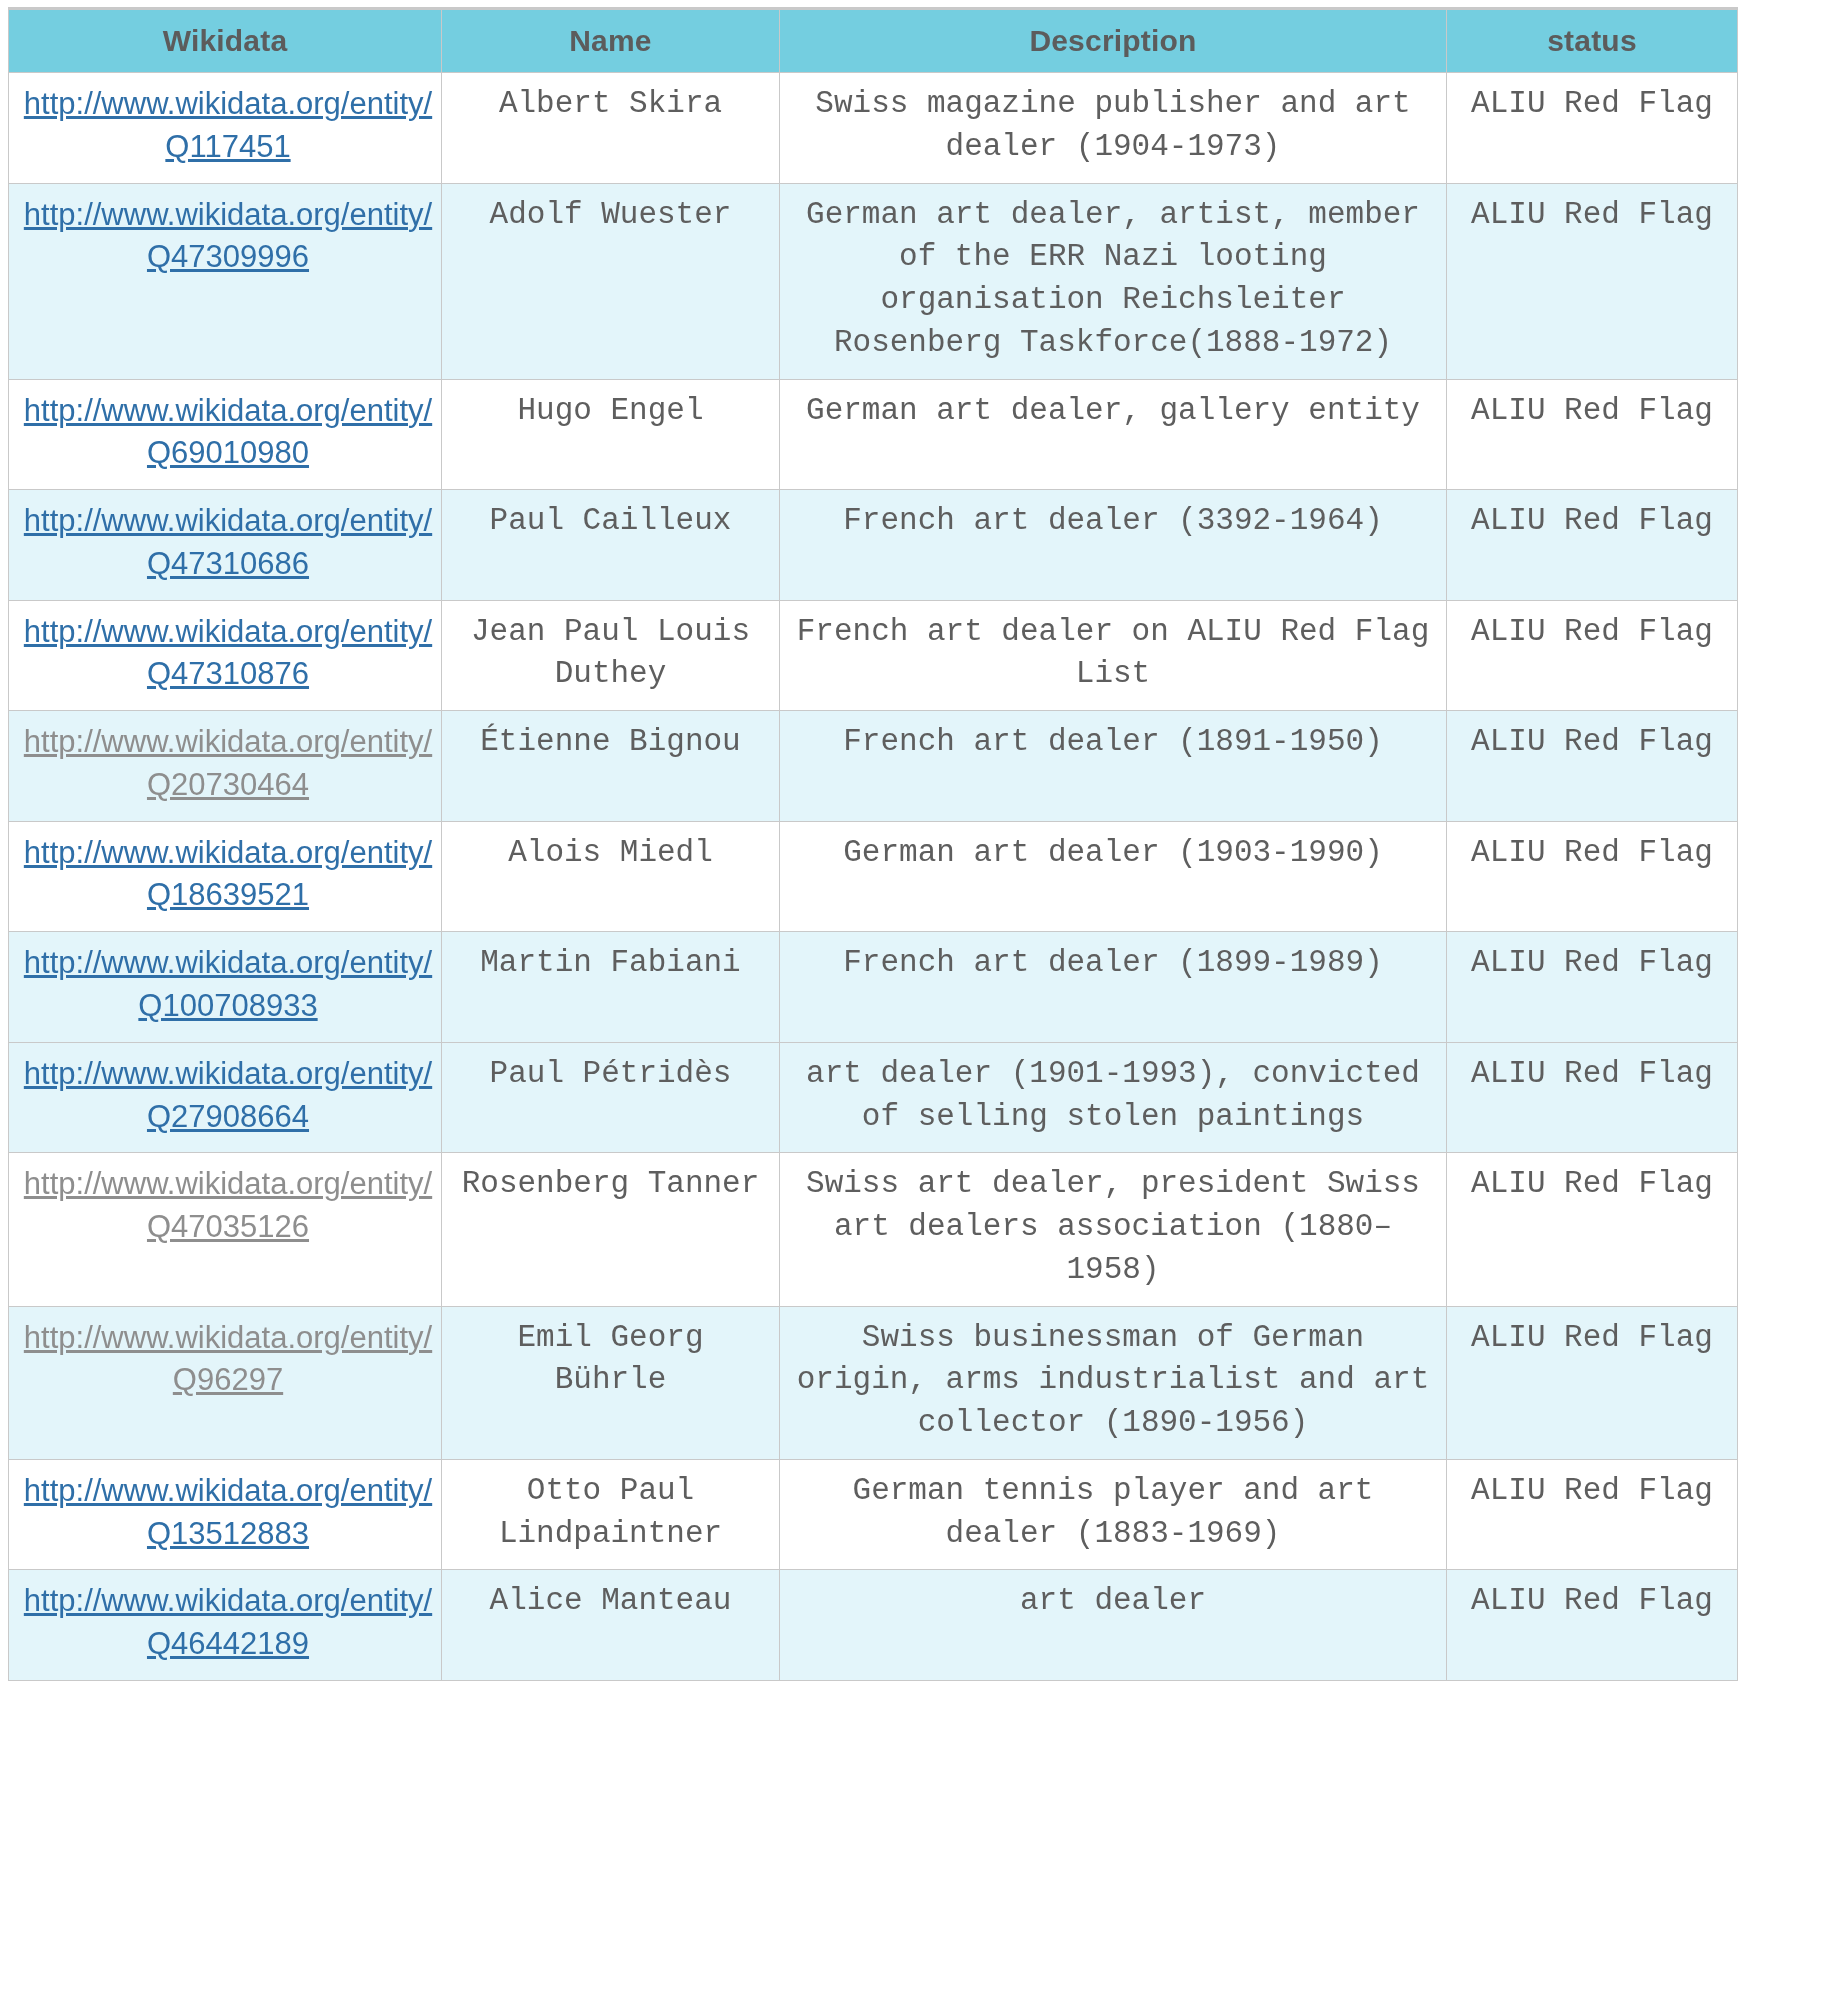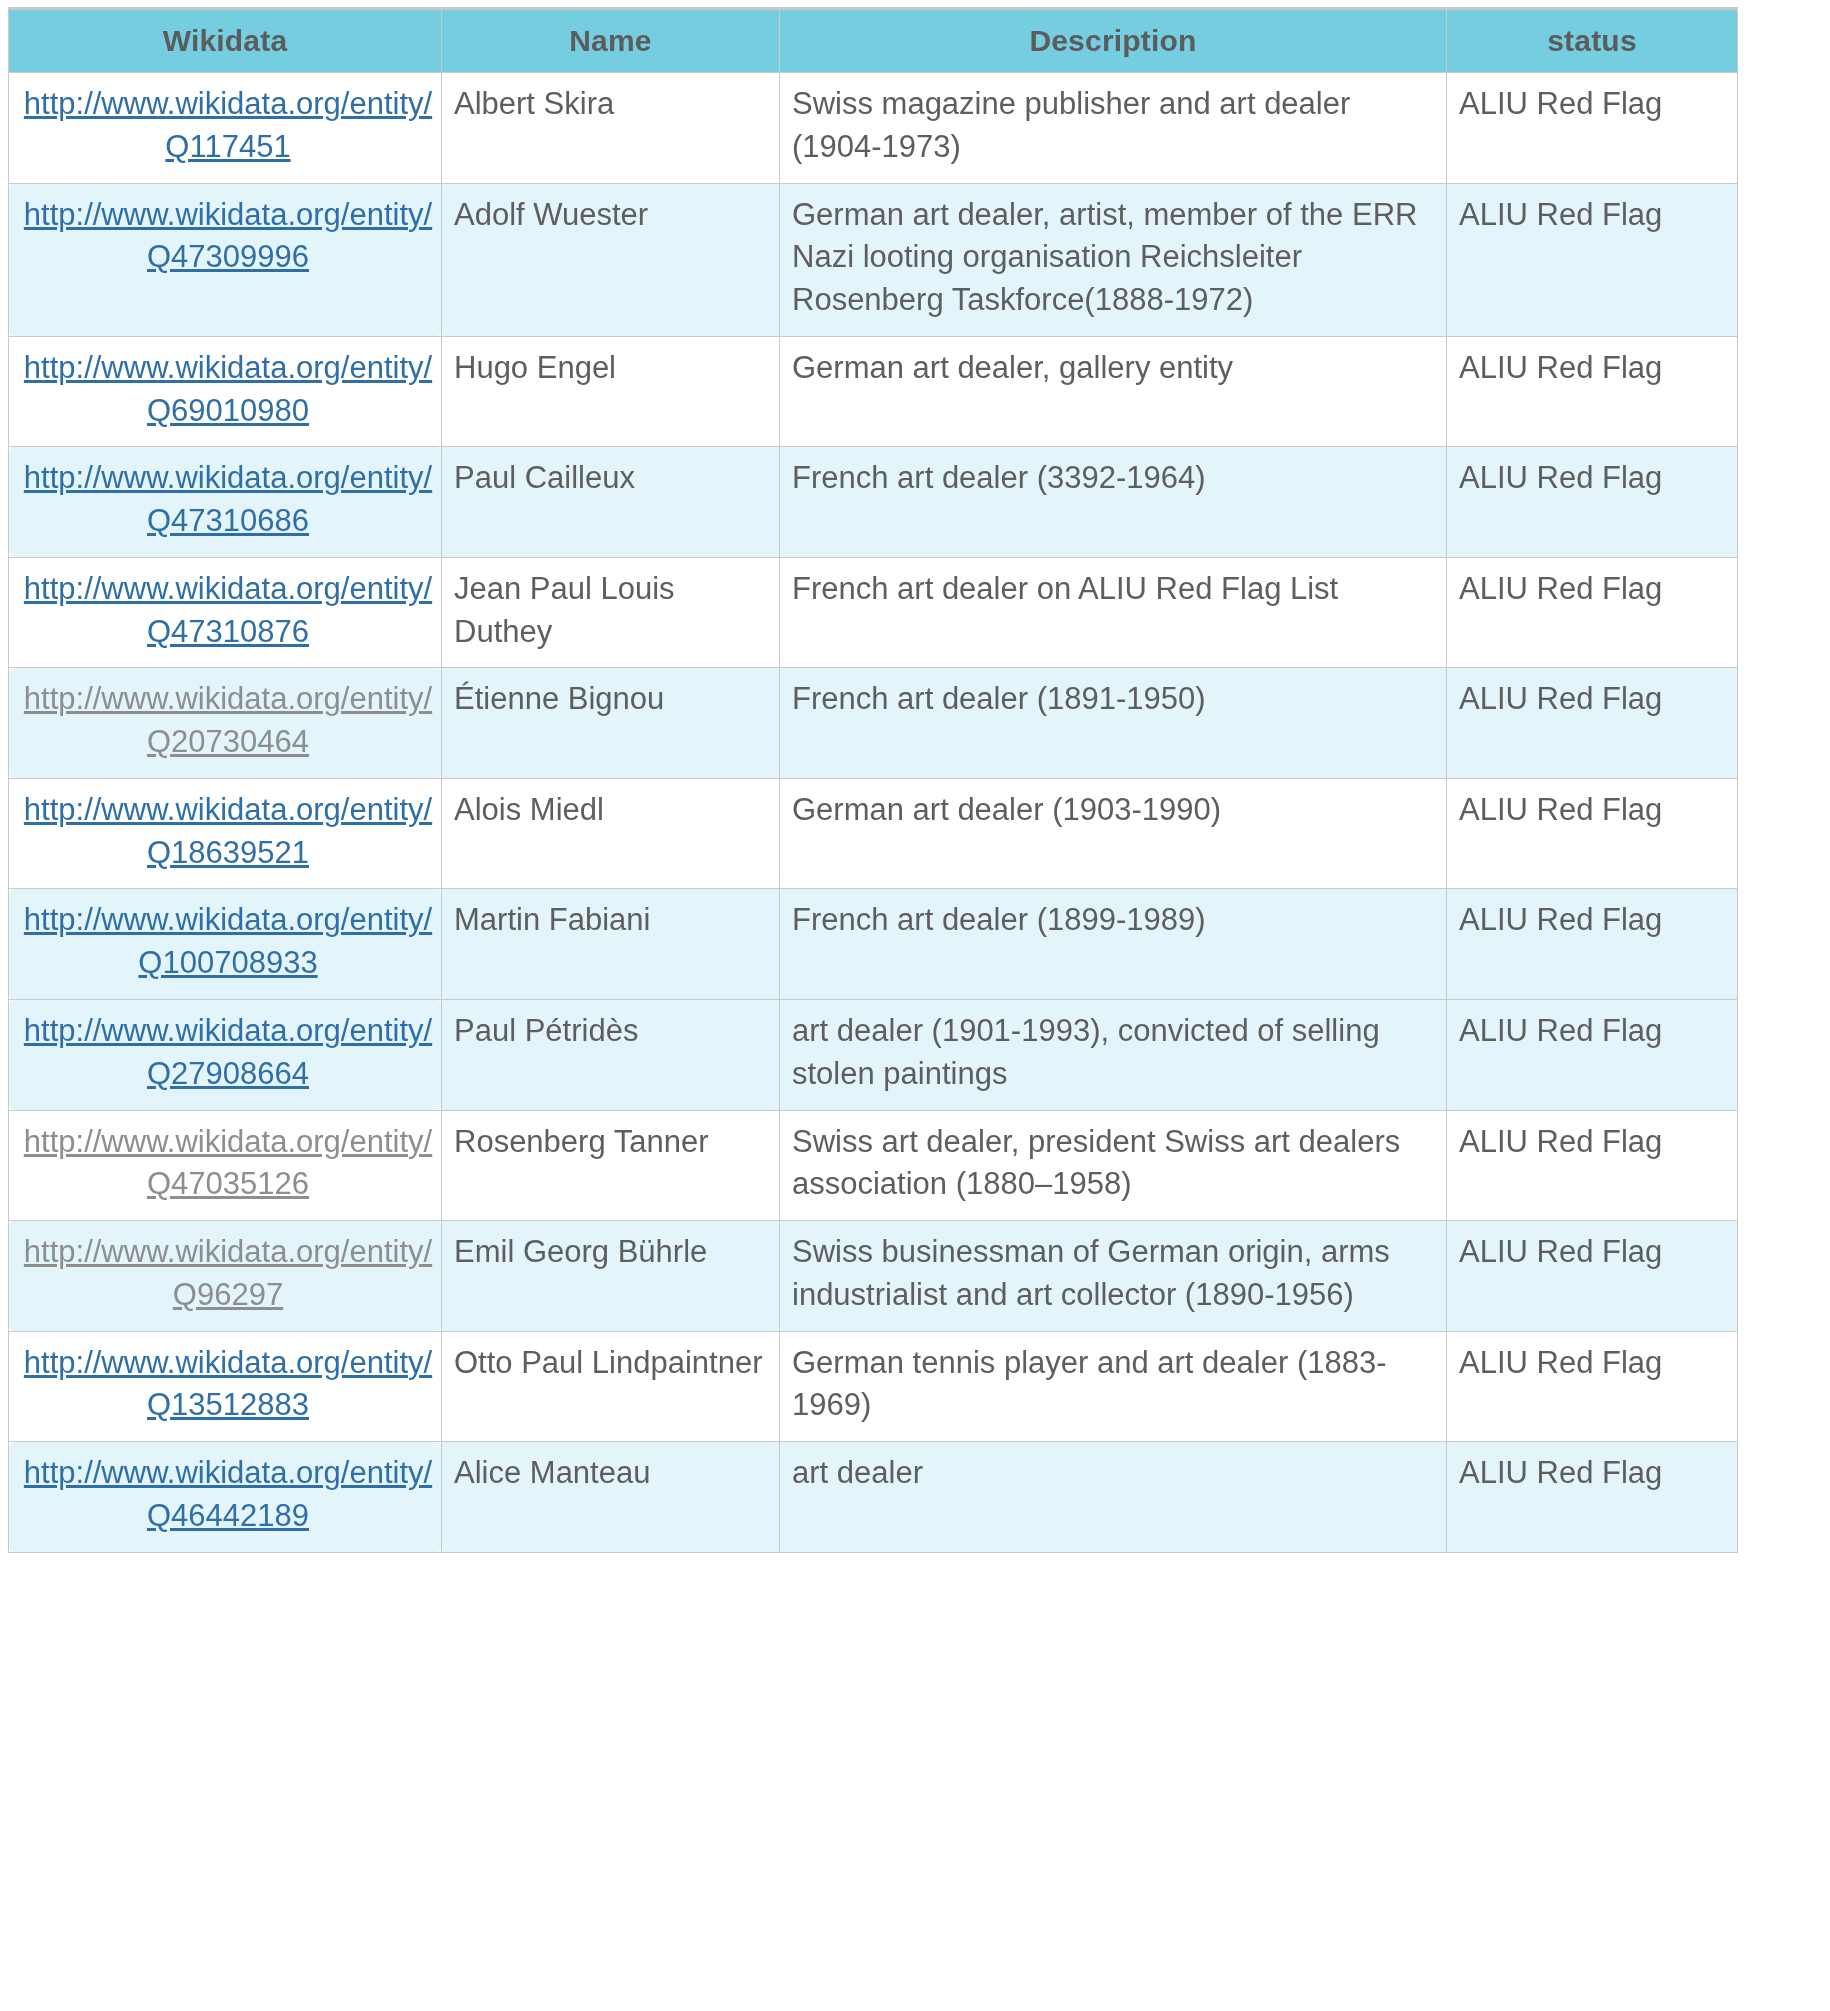--- a/index.html
+++ b/index.html
@@ -58,38 +58,38 @@
     word-wrap: break-word;
     overflow-wrap: break-word;
   }
 
   tbody tr.odd td  { background: #ffffff; }
   tbody tr.even td { background: #e3f5fa; }
 
   td.cell-wikidata {
     text-align: center;
     padding-right: 6px;
-    border-radius: 6px;
   }
 
   td.cell-wikidata a {
     color: #2f6fa8;
     text-decoration: underline;
     word-break: break-all;
     display: inline;
     cursor: pointer;
   }
   td.cell-wikidata a.visited {
     color: #8e8e8e;
   }
 
   td.cell-name,
   td.cell-desc,
   td.cell-status {
-    text-align: left;
+    text-align: center;
+    font-family: Liberation Mono, monospace;
   }
 </style>
 </head>
 <body>
 
 <div class="table-wrap">
   <table class="wd-table">
     <colgroup>
       <col class="c-wikidata">
       <col class="c-name">

